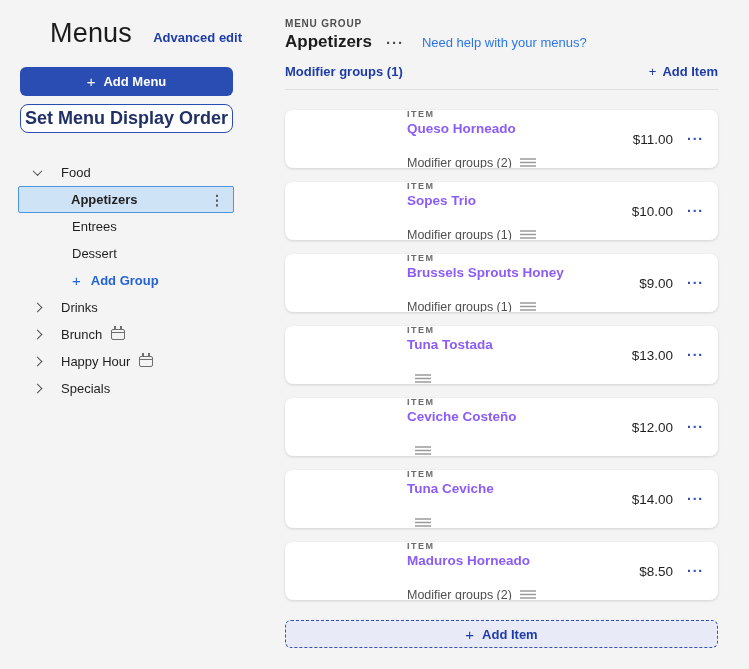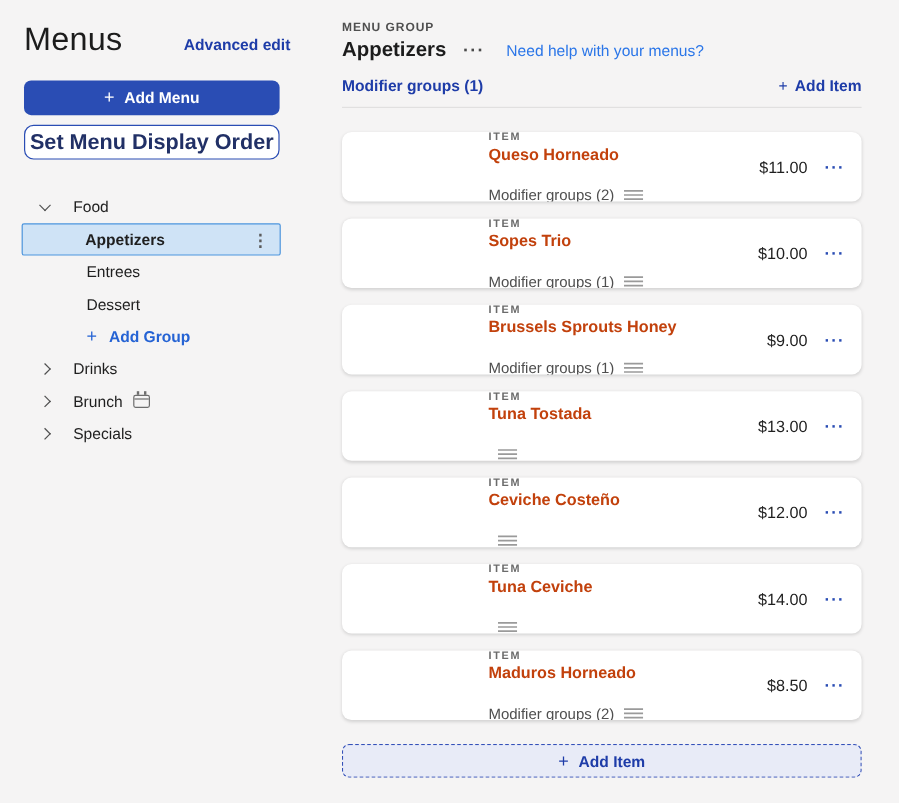--- a/index.html
+++ b/index.html
@@ -8,21 +8,21 @@
     font-family:"Liberation Sans", sans-serif;
     background:#f5f4f4;
     color:#1f1f1f;
     overflow:hidden;
   }
   .app { position:relative; width:749px; height:669px; }
 
   
   .sidebar { position:absolute; left:0; top:0; width:260px; padding:18px 18px 0 20px; }
   .sidebar-head { display:flex; align-items:flex-end; justify-content:space-between; margin-bottom:18px; }
-  .menus-title { font-size:27px; font-weight:500; color:#1c1c1c; letter-spacing:0.2px; }
+  .menus-title { font-size:27px; font-weight:500; color:#1c1c1c; letter-spacing:0.2px;margin-left:30px; }
   .advanced-edit { font-size:13px; font-weight:700; color:#1e3ca8; text-decoration:none; padding-bottom:4px; cursor:pointer; }
   .btn { display:flex; align-items:center; justify-content:center; gap:8px; width:213px; height:29px;
          border-radius:6px; font-size:13px; font-weight:700; cursor:pointer; margin-bottom:8px;
          font-family:"Liberation Sans", sans-serif; }
   .btn-primary { background:#2a4db4; color:#ffffff; border:none; }
   .btn-outline { background:#ffffff; color:#213066; border:1.5px solid #2a4db4; border-radius:8px; font-size:18px; }
   .btn .plus { font-weight:400; font-size:15px; line-height:1; }
 
   .tree { margin-top:26px; }
   .tree-row { position:relative; display:flex; align-items:center; height:27px; font-size:13px; color:#1f1f1f; cursor:pointer; }
@@ -57,21 +57,21 @@
   .blue-link .plus { font-weight:400; margin-right:6px; }
   .divider { border:none; border-top:1px solid #e1e0e0; margin:10px 0 0 0; }
 
   .items-list { margin-top:20px; }
   .card { position:relative; display:flex; align-items:center; height:58px; background:#ffffff;
           border-radius:8px; box-shadow:0 1px 3px rgba(0,0,0,0.14); margin-bottom:14px; overflow:hidden; cursor:pointer;padding-left:48px; }
   .stripe { width:7px; flex:none; }
   .thumb { width:53px; flex:none; background-color:#777; }
   .card-body { flex:1; padding:7px 0 6px 14px; min-width:0; }
   .item-eyebrow { font-size:9px; font-weight:600; letter-spacing:1.5px; color:#6b6b6b; }
-  .item-name { font-size:13.5px; font-weight:700; color:#c2410c; margin-top:2px; }
+  .item-name { font-size:13.5px; font-weight:700; color:#8b5cf6; margin-top:2px; }
   .item-meta { display:flex; align-items:center; gap:8px; margin-top:20px; min-height:14px; }
   .mods { font-size:12.5px; color:#4f4f4f; }
   .desc-icon { display:inline-flex; }
   .price { align-self:center; width:52px; text-align:right; font-size:13.5px; color:#1f1f1f; flex:none; }
   .more-btn { align-self:center; background:none; border:none; color:#2a4db4; font-size:14px; font-weight:700;
               letter-spacing:1px; margin:0 14px 0 14px; cursor:pointer; line-height:1; flex:none; }
 
   
   .thumb-0 { background:
       radial-gradient(circle at 22% 18%, rgba(214,86,120,.9) 0 8%, transparent 9%),
@@ -141,20 +141,25 @@
         <span class="chev chev-right"></span>
         <span class="tree-label-top">Drinks</span>
       </div>
       <div class="tree-row">
         <span class="chev chev-right"></span>
         <span class="tree-label-top">Brunch</span>
         <span class="cal"></span>
       </div>
       <div class="tree-row">
         <span class="chev chev-right"></span>
+        <span class="tree-label-top">Happy Hour</span>
+        <span class="cal"></span>
+      </div>
+      <div class="tree-row">
+        <span class="chev chev-right"></span>
         <span class="tree-label-top">Specials</span>
       </div>
     </div>
   </div>
 
   <div class="main">
     <div class="eyebrow-small">MENU GROUP</div>
     <div class="title-row">
       <span class="group-title">Appetizers</span>
       <button class="title-more">···</button>

